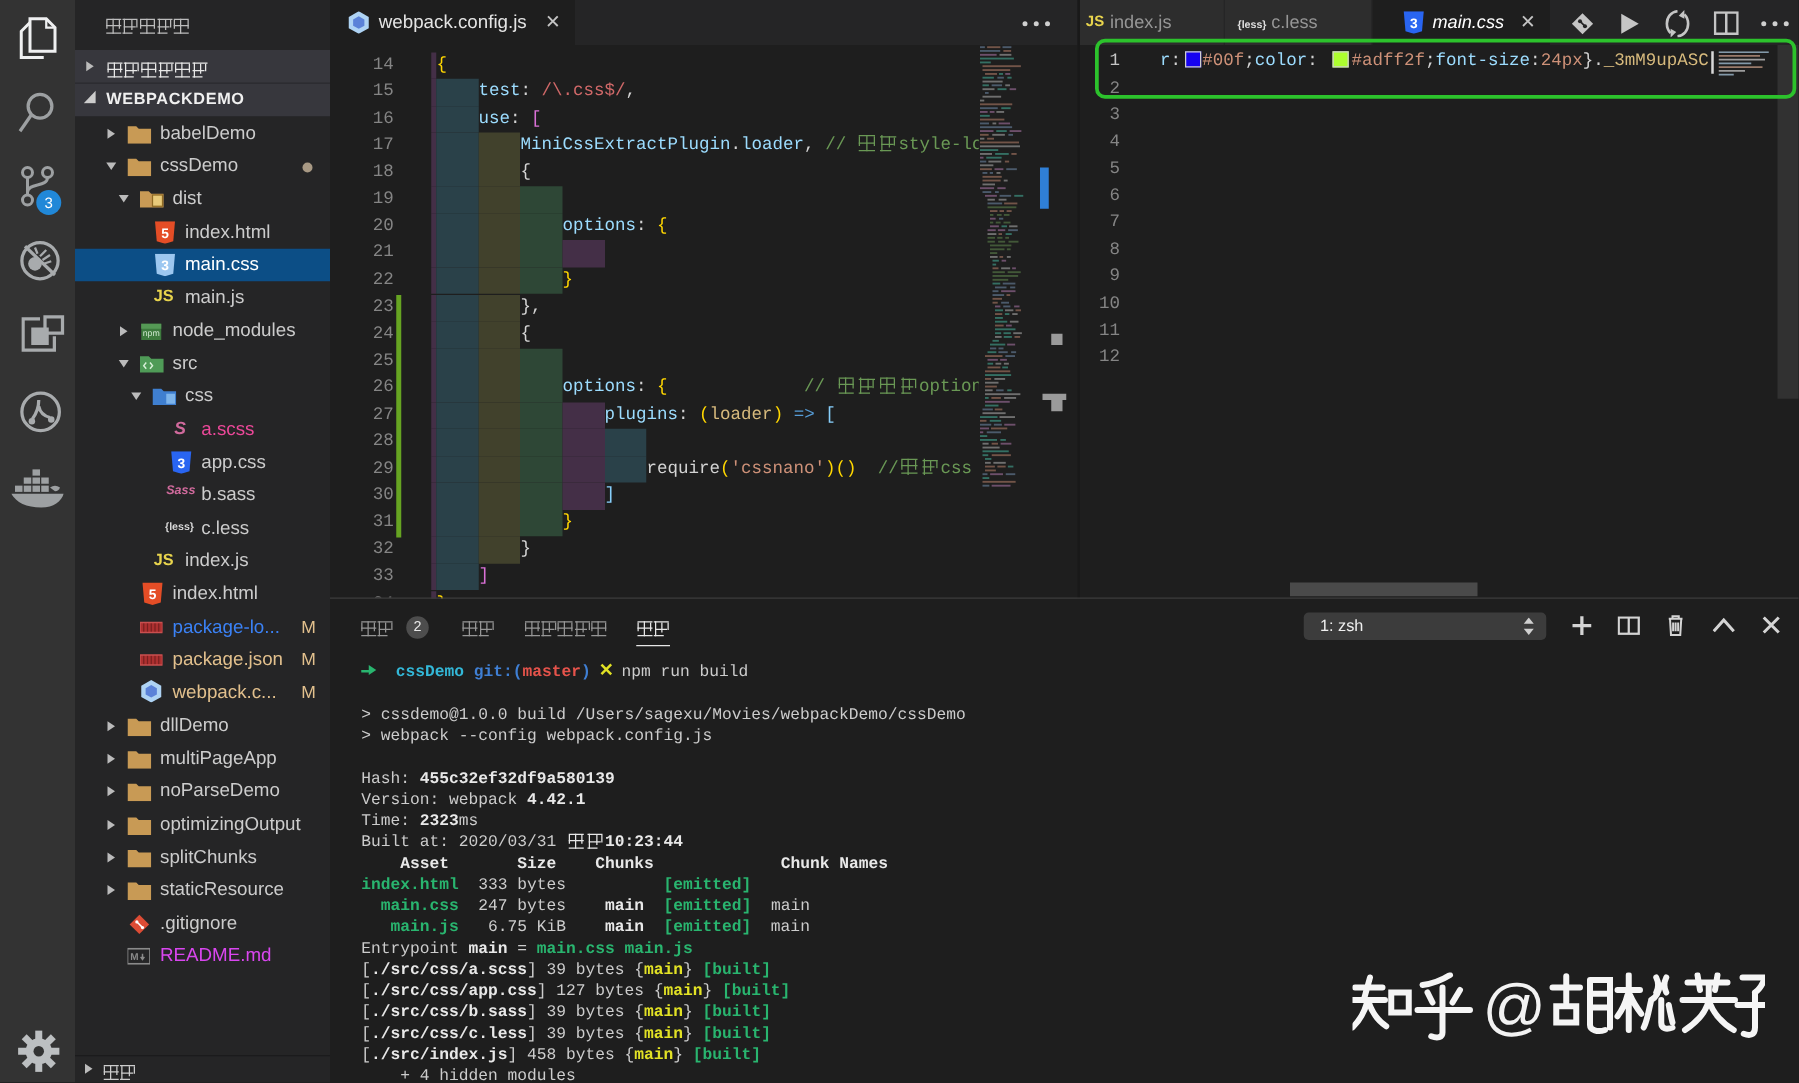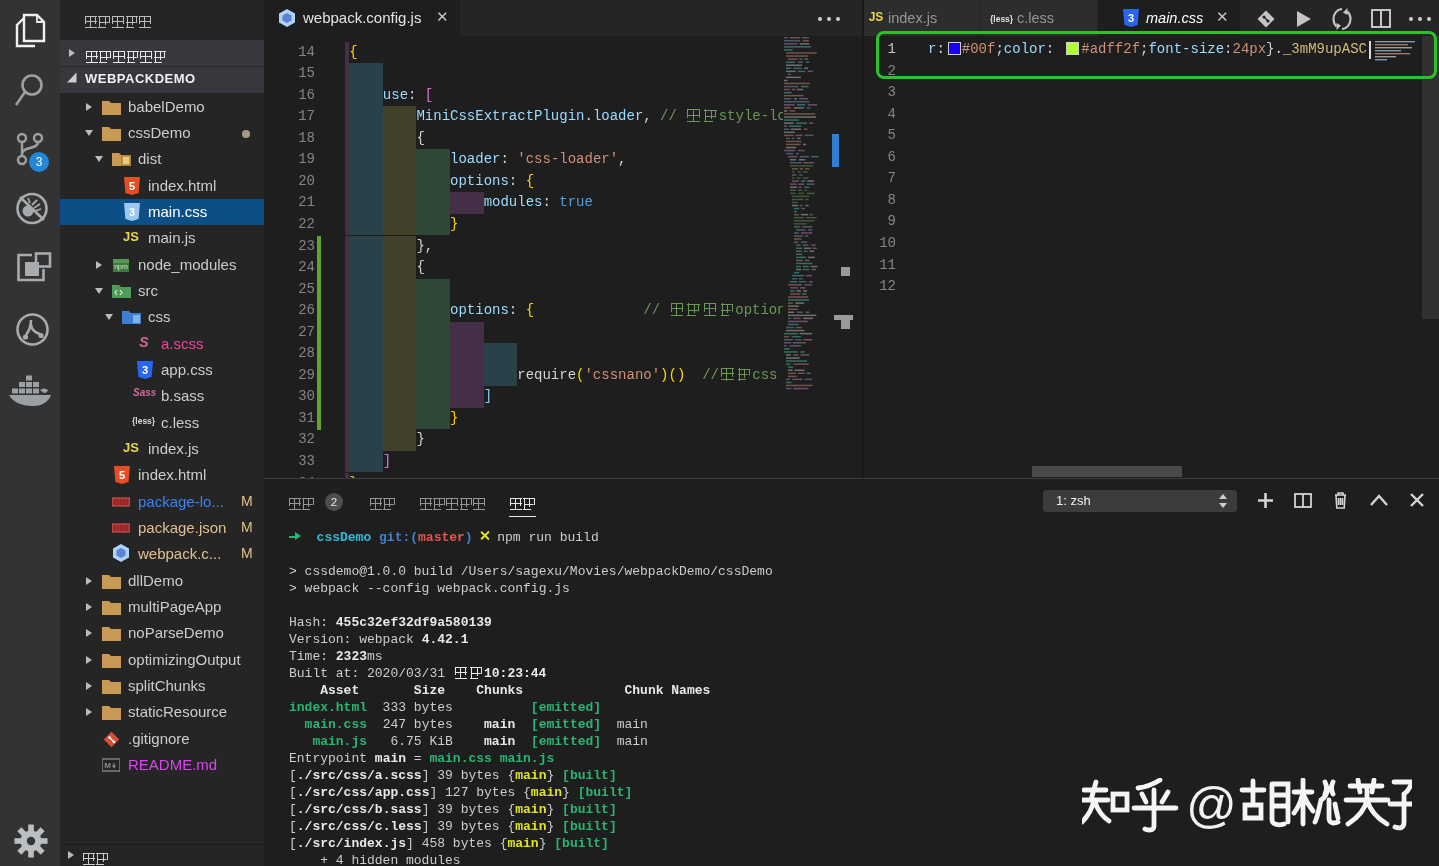--- a/index.html
+++ b/index.html
@@ -421,30 +421,30 @@
 <div class="abs" style="left:4.2px;top:371.9px;width:33.6px;height:21.55px;background:#2a4149"></div>
 <div class="abs" style="left:37.8px;top:371.9px;width:33.6px;height:21.55px;background:#41412c"></div>
 <div class="abs" style="left:71.4px;top:371.9px;width:33.6px;height:21.55px;background:#2e4736"></div>
 <div class="abs" style="left:-29.4px;top:393.4px;width:33.6px;height:21.55px;background:#442f47"></div>
 <div class="abs" style="left:4.2px;top:393.4px;width:33.6px;height:21.55px;background:#2a4149"></div>
 <div class="abs" style="left:37.8px;top:393.4px;width:33.6px;height:21.55px;background:#41412c"></div>
 <div class="abs" style="left:-29.4px;top:414.9px;width:33.6px;height:21.55px;background:#442f47"></div>
 <div class="abs" style="left:4.2px;top:414.9px;width:33.6px;height:21.55px;background:#2a4149"></div>
 <div class="abs" style="left:-29.4px;top:436.5px;width:33.6px;height:21.55px;background:#442f47"></div>
 <div class="cl" style="left:-96.6px;top:5.5px;color:#d4d4d4"><span class="cw">            </span><span class="cg">{</span></div>
+<div class="cl" style="left:-96.6px;top:27.0px;color:#d4d4d4"><span class="cw">                </span><span class="cb">test</span><span class="cw">: </span><span class="cr">/\.css$/</span><span class="cw">,</span></div>
 <div class="cl" style="left:-96.6px;top:48.6px;color:#d4d4d4"><span class="cw">                </span><span class="cb">use</span><span class="cw">: </span><span class="co">[</span></div>
 <div class="cl" style="left:-96.6px;top:70.2px;color:#d4d4d4"><span class="cw">                    </span><span class="cb">MiniCssExtractPlugin</span><span class="cw">.</span><span class="cb">loader</span><span class="cw">, </span><span class="cc">// </span><span class="cc"><i class="g ga" style="width:12.5px;height:13px;margin:0 2.1px"></i><i class="g gb" style="width:12.5px;height:13px;margin:0 2.1px"></i></span><span class="cc">style-loader</span></div>
 <div class="cl" style="left:-96.6px;top:91.7px;color:#d4d4d4"><span class="cw">                    </span><span class="cw">{</span></div>
-<div class="cl" style="left:-96.6px;top:113.2px;color:#d4d4d4"><span class="cw">                        </span><span class="cb">loader</span><span class="cw">: </span><span class="cs">'css-loader'</span><span class="cw">,</span></div>
 <div class="cl" style="left:-96.6px;top:134.8px;color:#d4d4d4"><span class="cw">                        </span><span class="cb">options</span><span class="cw">: </span><span class="cg">{</span></div>
-<div class="cl" style="left:-96.6px;top:156.3px;color:#d4d4d4"><span class="cw">                            </span><span class="cb">modules</span><span class="cw">: </span><span class="ck">true</span></div>
 <div class="cl" style="left:-96.6px;top:177.9px;color:#d4d4d4"><span class="cw">                        </span><span class="cg">}</span></div>
 <div class="cl" style="left:-96.6px;top:199.5px;color:#d4d4d4"><span class="cw">                    </span><span class="cw">},</span></div>
 <div class="cl" style="left:-96.6px;top:221.0px;color:#d4d4d4"><span class="cw">                    </span><span class="cw">{</span></div>
 <div class="cl" style="left:-96.6px;top:264.1px;color:#d4d4d4"><span class="cw">                        </span><span class="cb">options</span><span class="cw">: </span><span class="cg">{</span><span class="cw">             </span><span class="cc">// </span><span class="cc"><i class="g ga" style="width:12.5px;height:13px;margin:0 2.1px"></i><i class="g gb" style="width:12.5px;height:13px;margin:0 2.1px"></i><i class="g ga" style="width:12.5px;height:13px;margin:0 2.1px"></i><i class="g gb" style="width:12.5px;height:13px;margin:0 2.1px"></i></span><span class="cc">options</span></div>
+<div class="cl" style="left:-96.6px;top:285.7px;color:#d4d4d4"><span class="cw">                            </span><span class="cb">plugins</span><span class="cw">: </span><span class="cg">(</span><span class="cp">loader</span><span class="cg">)</span><span class="cw"> </span><span class="ck">=&gt;</span><span class="cw"> </span><span class="cy">[</span></div>
 <div class="cl" style="left:-96.6px;top:328.8px;color:#d4d4d4"><span class="cw">                                </span><span class="cw">require</span><span class="cg">(</span><span class="cs">'cssnano'</span><span class="cg">)()</span><span class="cw">  </span><span class="cc">//</span><span class="cc"><i class="g ga" style="width:12.5px;height:13px;margin:0 2.1px"></i><i class="g gb" style="width:12.5px;height:13px;margin:0 2.1px"></i></span><span class="cc">css</span></div>
 <div class="cl" style="left:-96.6px;top:350.3px;color:#d4d4d4"><span class="cw">                            </span><span class="cy">]</span></div>
 <div class="cl" style="left:-96.6px;top:371.9px;color:#d4d4d4"><span class="cw">                        </span><span class="cg">}</span></div>
 <div class="cl" style="left:-96.6px;top:393.4px;color:#d4d4d4"><span class="cw">                    </span><span class="cw">}</span></div>
 <div class="cl" style="left:-96.6px;top:414.9px;color:#d4d4d4"><span class="cw">                </span><span class="co">]</span></div>
 <div class="cl" style="left:-96.6px;top:436.5px;color:#d4d4d4"><span class="cw">            </span><span class="cg">}</span></div>
 </div>
 <svg class="abs" style="left:783px;top:36px" width="47" height="356" viewBox="0 0 47 356">
     <rect x="1.0" y="1.0" width="3.9" height="1.5" fill="#7d9cc0" opacity="0.48"></rect>
     <rect x="6.7" y="1.0" width="10.6" height="1.5" fill="#ce9178" opacity="0.48"></rect>

